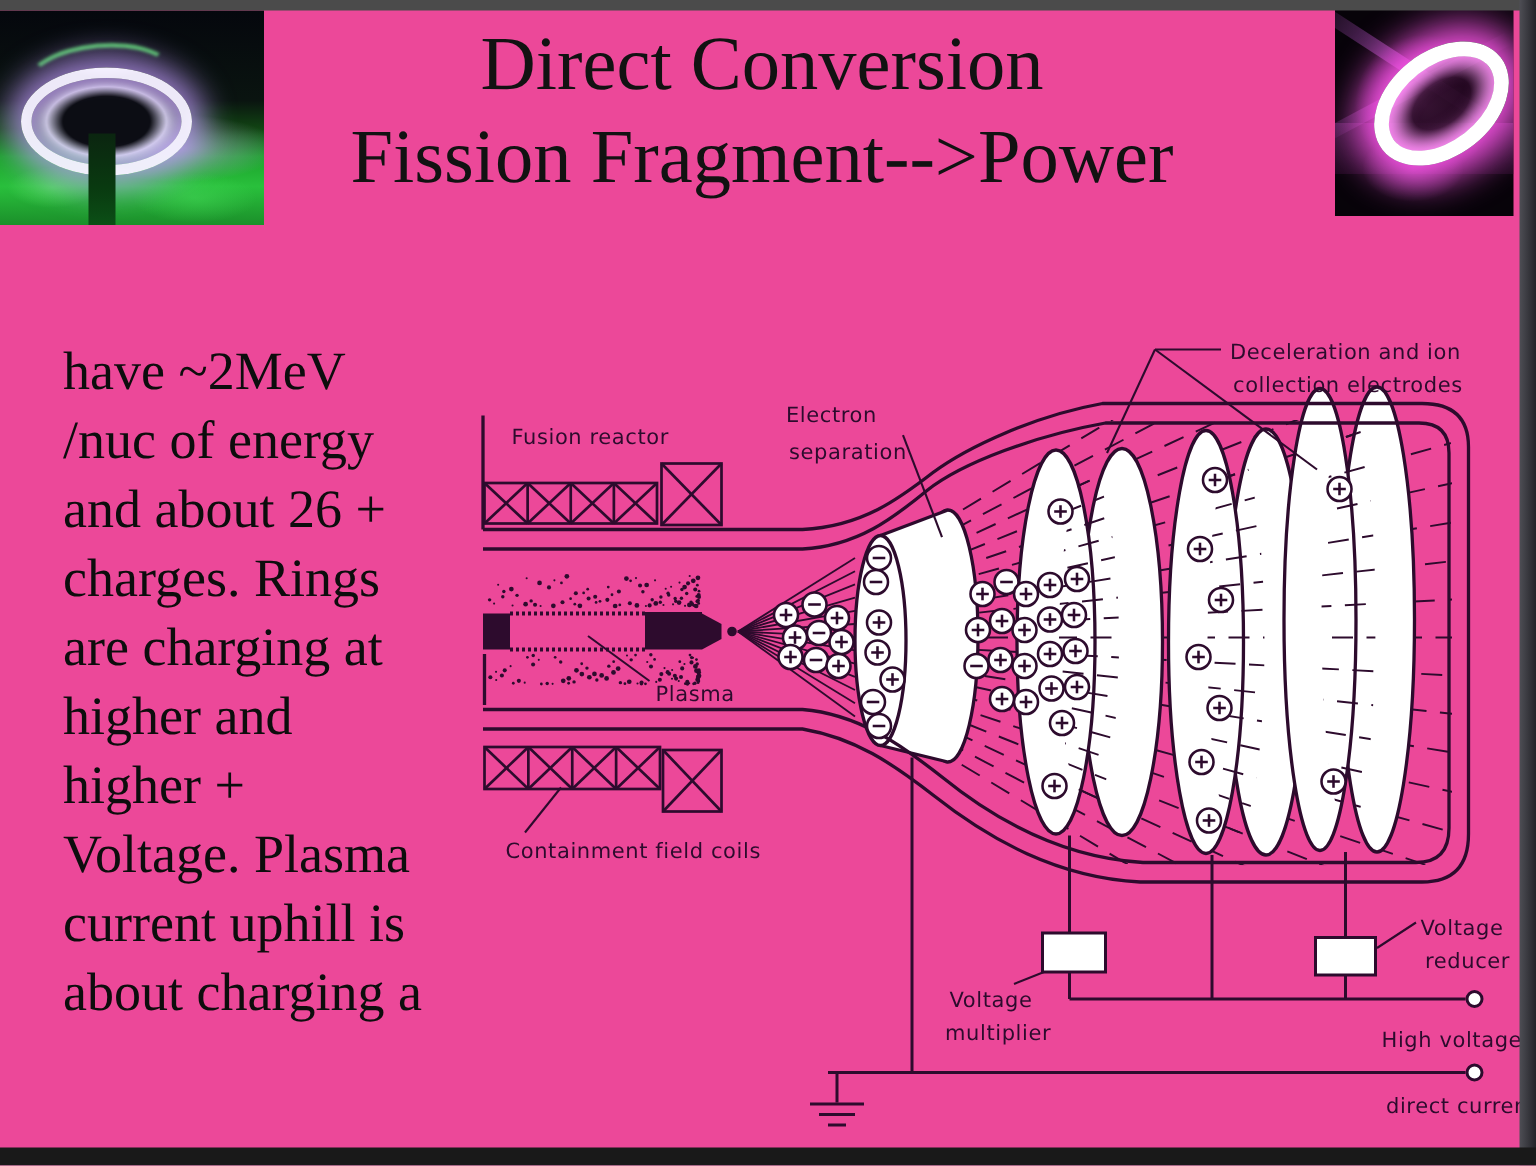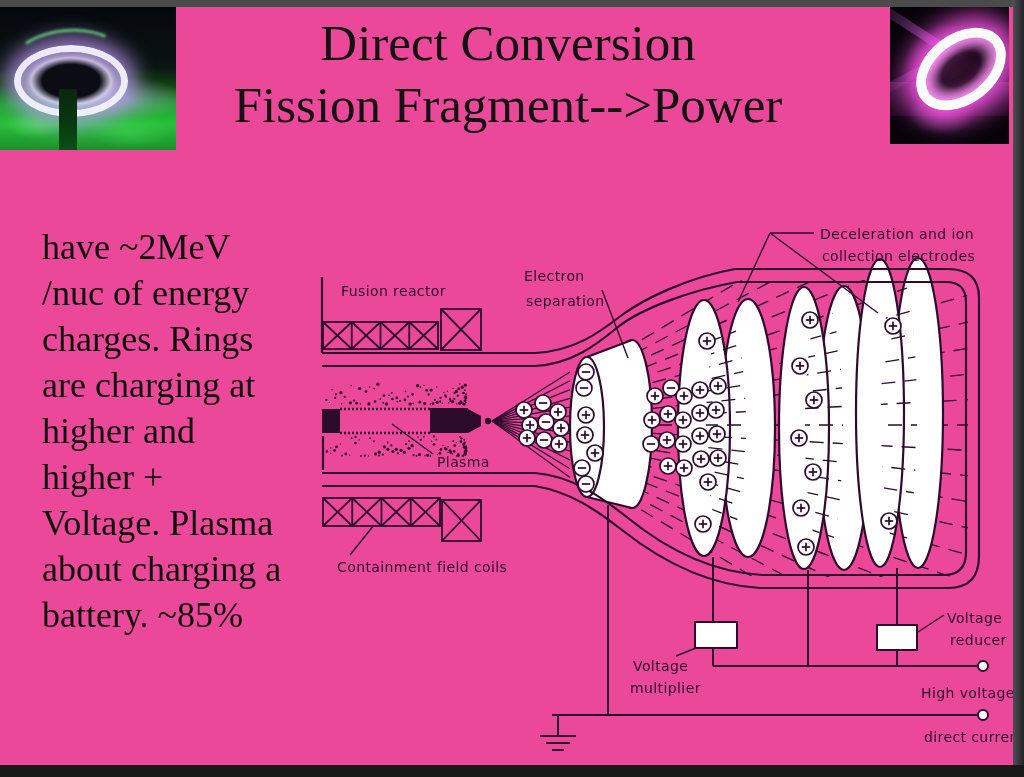--- a/index.html
+++ b/index.html
@@ -78,27 +78,28 @@
   </div>
 
   <div class="title">
     <div>Direct Conversion</div>
     <div>Fission Fragment--&gt;Power</div>
   </div>
 
   <div class="body-text">
     <div class="ln indent">have ~2MeV</div>
     <div class="ln indent">/nuc of energy</div>
+    <div class="ln indent">and about 26 +</div>
     <div class="ln indent">charges. Rings</div>
     <div class="ln indent">are charging at</div>
     <div class="ln indent">higher and</div>
     <div class="ln indent">higher +</div>
     <div class="ln indent">Voltage. Plasma</div>
+    <div class="ln indent">current uphill is</div>
     <div class="ln indent">about charging a</div>
-    <div class="ln indent">battery. ~85%</div>
   </div>
 
   <svg id="diagram" class="diagram" width="706" height="575" viewBox="310 195 706 575">
     <defs>
       <clipPath id="vesselClip">
         <path d="M545,364 C575,362 598,343 620,325 C644,306 694,288 739,280 L946,280 Q968,280 968,302
                  L968,552 Q968,577 944,577 L762,577 C710,574 665,550 628,520 C600,498 574,477 545,474 Z"></path>
       </clipPath>
       <clipPath id="ring1Clip">
           <ellipse cx="726" cy="428" rx="20" ry="112"></ellipse>

